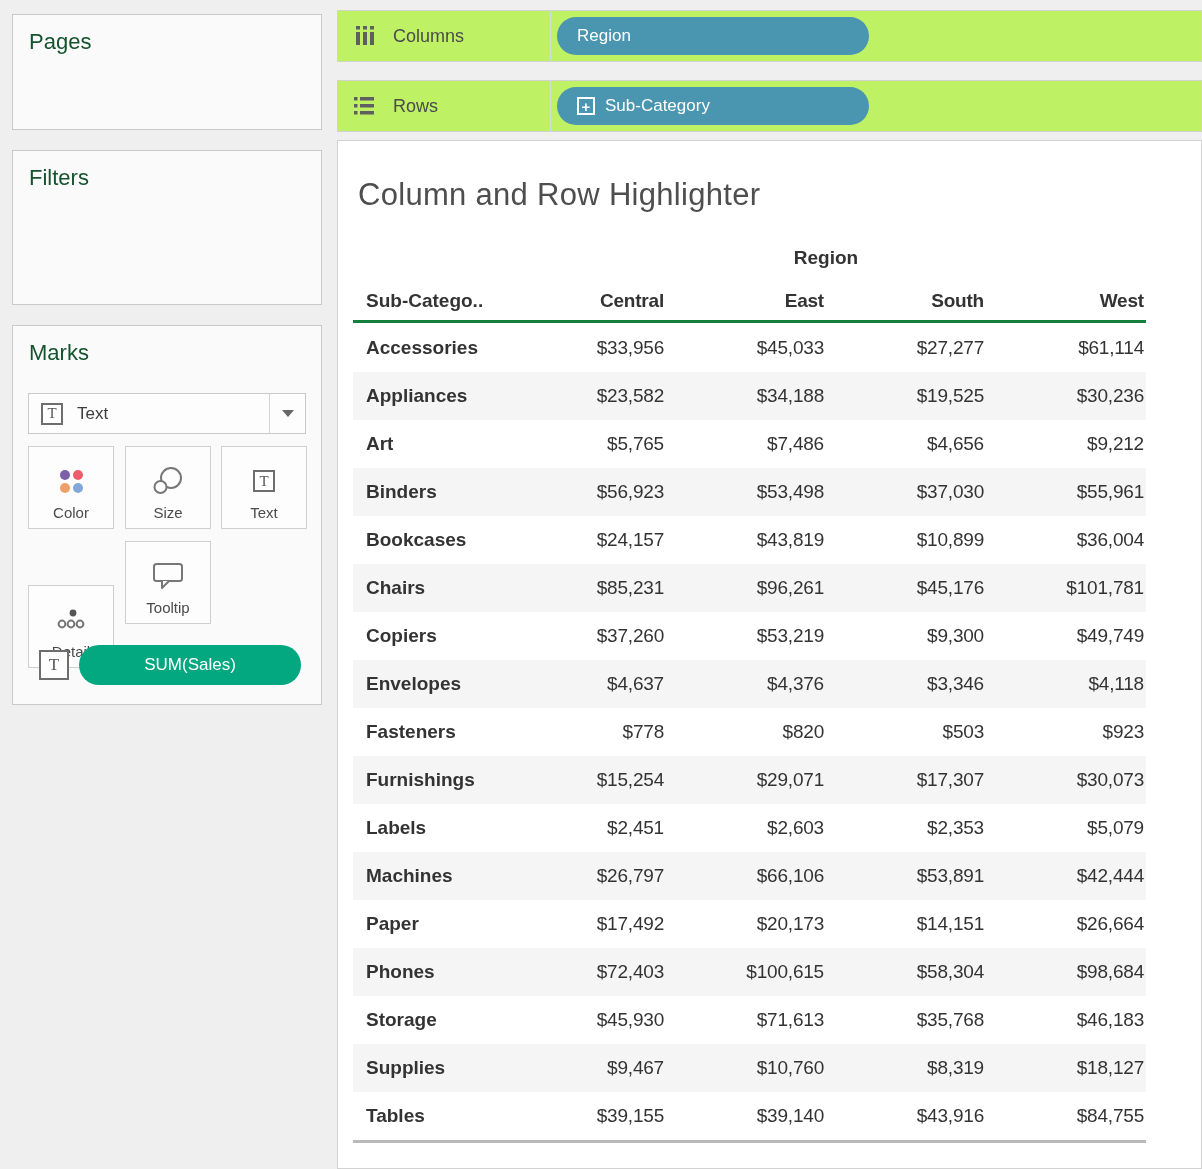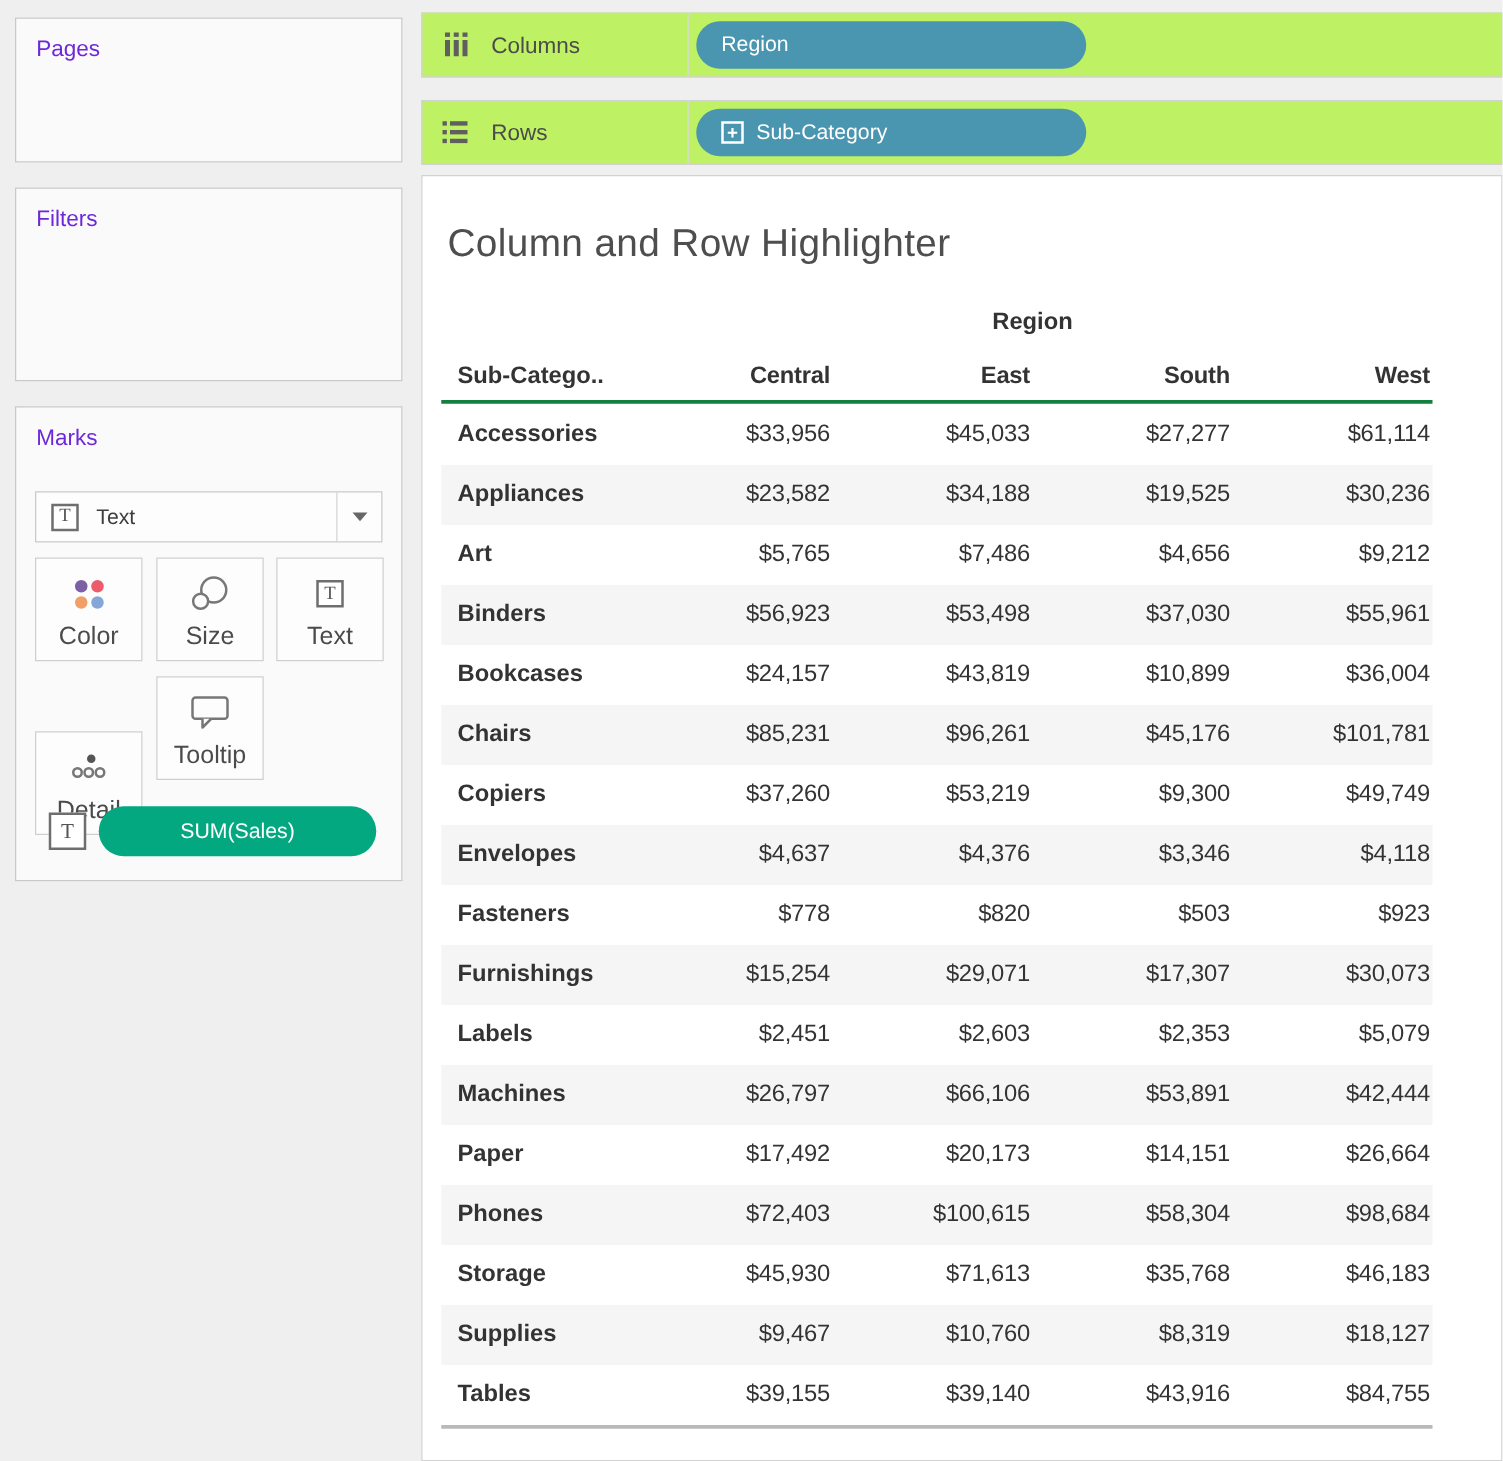--- a/index.html
+++ b/index.html
@@ -13,21 +13,21 @@
   
   .panel {
     position:absolute; left:12px; width:310px;
     background:#fafafa; border:1px solid #c9c9c9;
   }
   #pages-panel   { top:14px;  height:116px; }
   #filters-panel { top:150px; height:155px; }
   #marks-panel   { top:325px; height:380px; }
   .panel-title {
     position:absolute; left:16px; top:14px;
-    font-size:18px; color:#6d28d9;
+    font-size:22px; color:#14532d;
   }
   
   .mark-dropdown {
     position:absolute; left:15px; top:67px; width:278px; height:41px;
     background:#fdfdfd; border:1px solid #c9c9c9;
     display:flex; align-items:center;
   }
   .tbox {
     width:22px; height:22px; border:2px solid #6e6e6e;
     display:flex; align-items:center; justify-content:center;
@@ -45,21 +45,21 @@
     border-left:6px solid transparent; border-right:6px solid transparent;
     border-top:7px solid #666;
   }
   
   .mark-btn {
     position:absolute; width:86px; height:83px;
     background:#fdfdfd; border:1px solid #cfcfcf;
     display:flex; flex-direction:column; align-items:center; justify-content:flex-end;
     padding-bottom:7px;
   }
-  .mark-btn .cap { font-size:20px; color:#4b4b4b; margin-top:6px; }
+  .mark-btn .cap { font-size:15px; color:#4b4b4b; margin-top:6px; }
   .mark-btn .ic { height:34px; display:flex; align-items:center; justify-content:center; }
   #btn-color   { left:15px;  top:120px; }
   #btn-size    { left:112px; top:120px; }
   #btn-text    { left:208px; top:120px; }
   #btn-detail  { left:15px;  top:215px;margin-top:44px; }
   #btn-tooltip { left:112px; top:215px; }
   .color-dots { display:grid; grid-template-columns:10px 10px; grid-gap:3px; }
   .color-dots span { width:10px; height:10px; border-radius:50%; display:block; }
   
   .enc-row { position:absolute; left:26px; top:319px; display:flex; align-items:center; }

